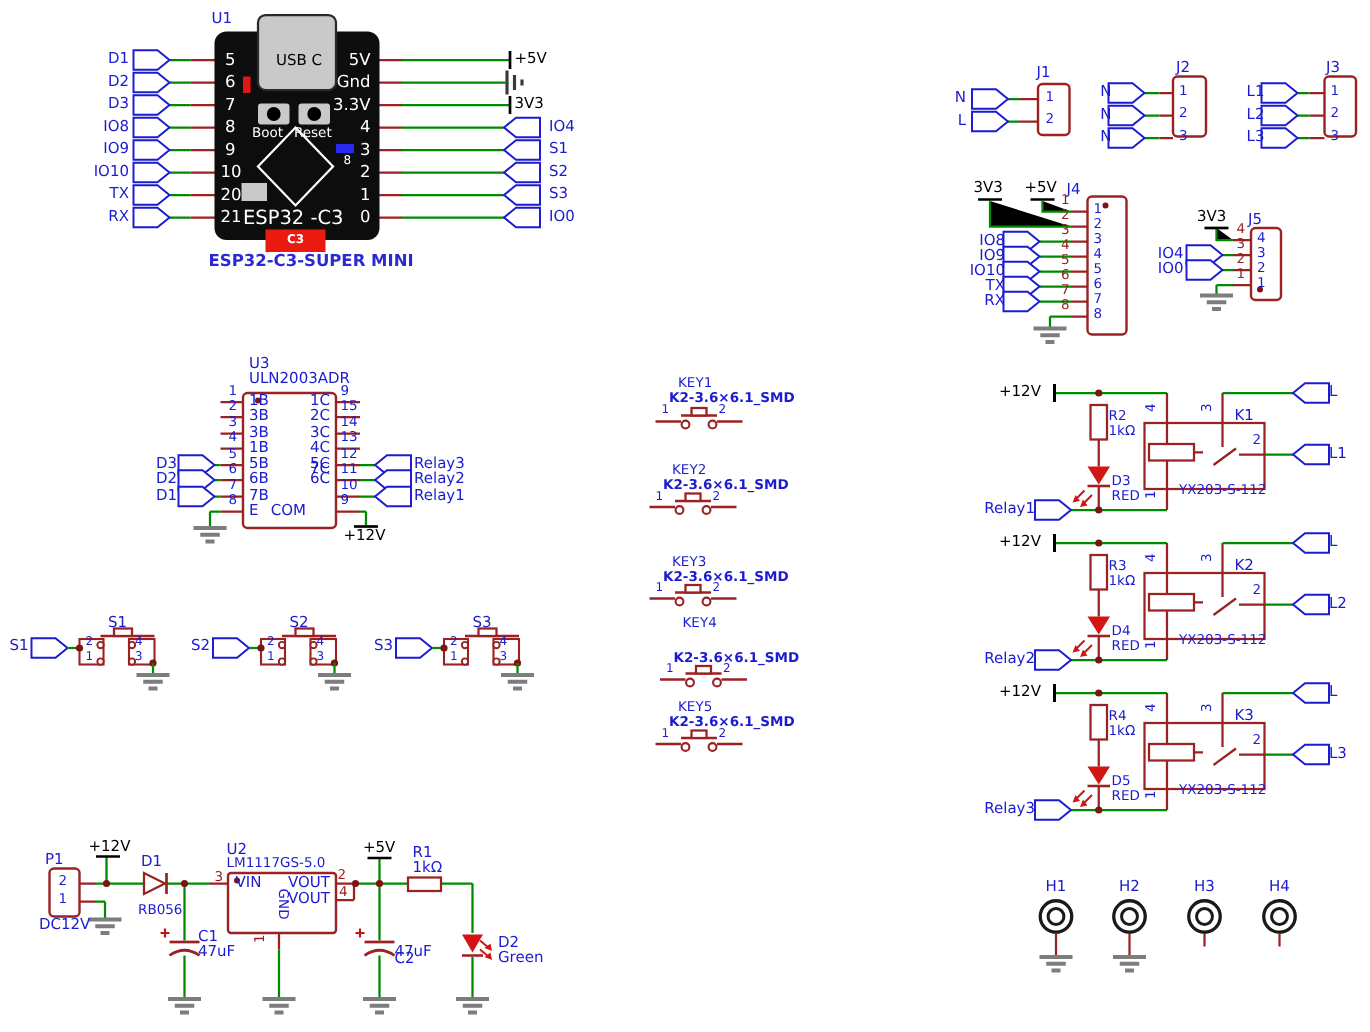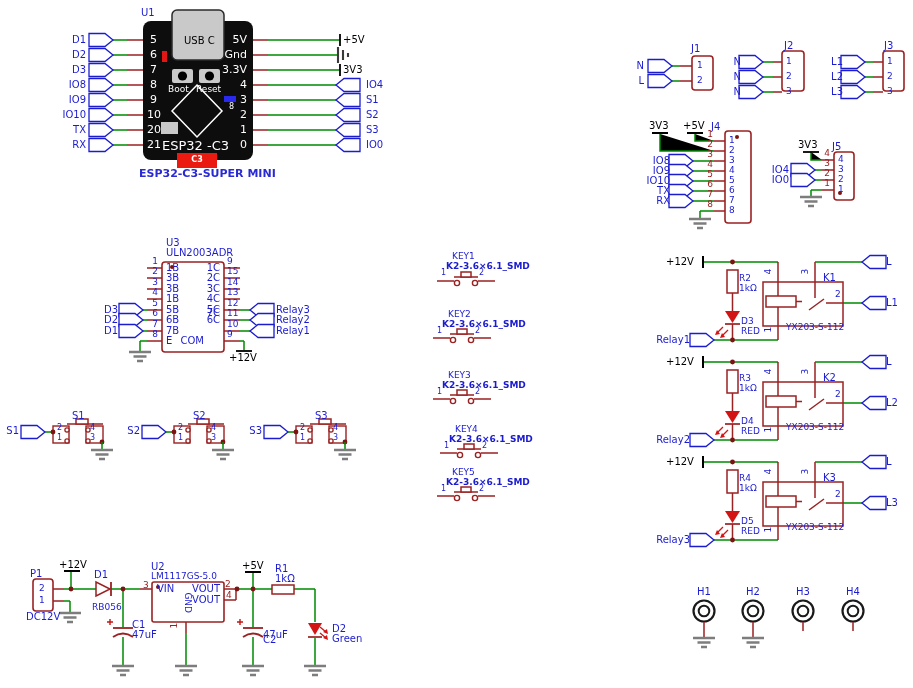--- a/index.html
+++ b/index.html
@@ -392,21 +392,21 @@
 <div class="t s8" style="left:441px;top:269px">1</div>
 <div class="t s8" style="left:479px;top:269px">2</div>
 <div class="t s9" style="left:448px;top:310px">KEY2</div>
 <div class="t s9 b" style="left:442px;top:320px">K2-3.6×6.1_SMD</div>
 <div class="t s8" style="left:437px;top:327px">1</div>
 <div class="t s8" style="left:475px;top:327px">2</div>
 <div class="t s9" style="left:448px;top:371px">KEY3</div>
 <div class="t s9 b" style="left:442px;top:381px">K2-3.6×6.1_SMD</div>
 <div class="t s8" style="left:437px;top:388px">1</div>
 <div class="t s8" style="left:475px;top:388px">2</div>
-<div class="t s9" style="left:455px;top:425px">KEY4</div>
+<div class="t s9" style="left:455px;top:412px">KEY4</div>
 <div class="t s9 b" style="left:449px;top:435px">K2-3.6×6.1_SMD</div>
 <div class="t s8" style="left:444px;top:442px">1</div>
 <div class="t s8" style="left:482px;top:442px">2</div>
 <div class="t s9" style="left:452px;top:468px">KEY5</div>
 <div class="t s9 b" style="left:446px;top:478px">K2-3.6×6.1_SMD</div>
 <div class="t s8" style="left:441px;top:485px">1</div>
 <div class="t s8" style="left:479px;top:485px">2</div>
 
 <div class="t" style="left:691px;top:44px">J1</div>
 <div class="t s9" style="left:697px;top:61px">1</div>

